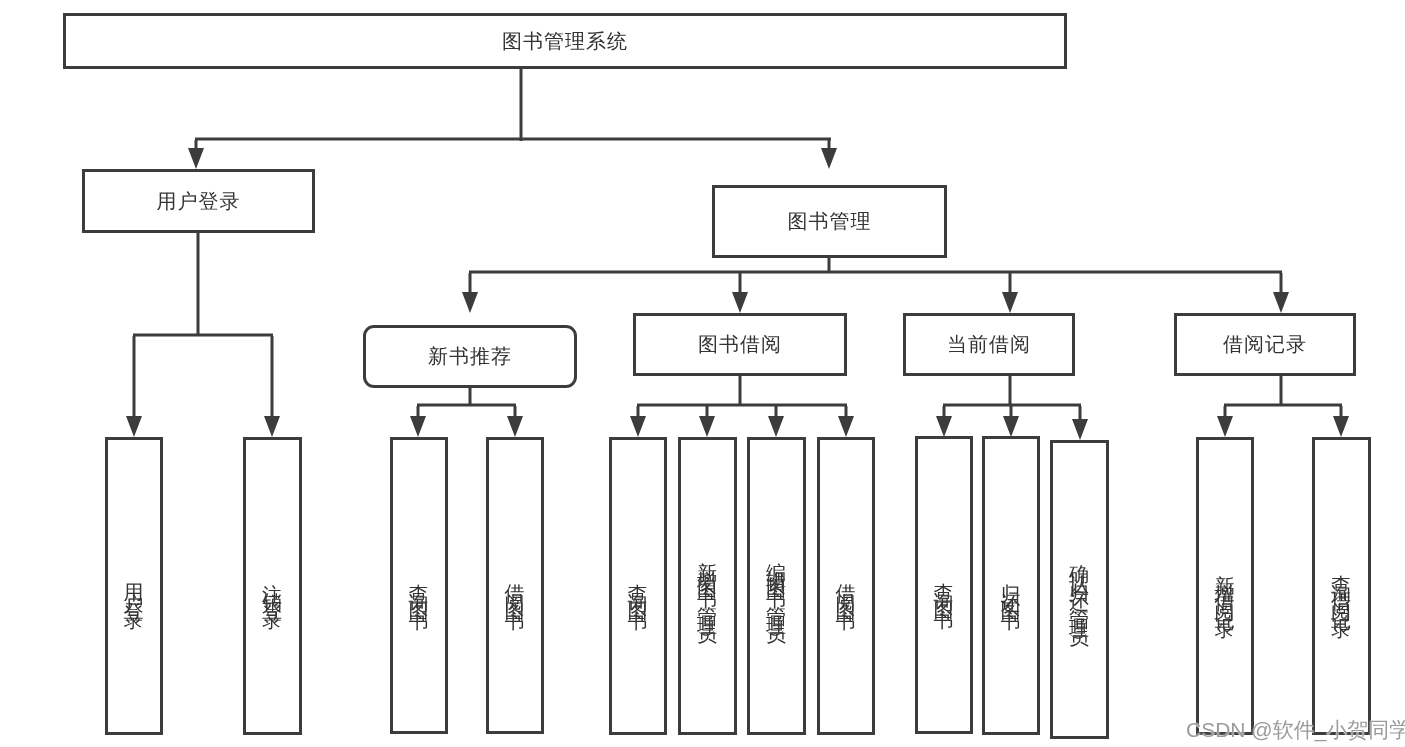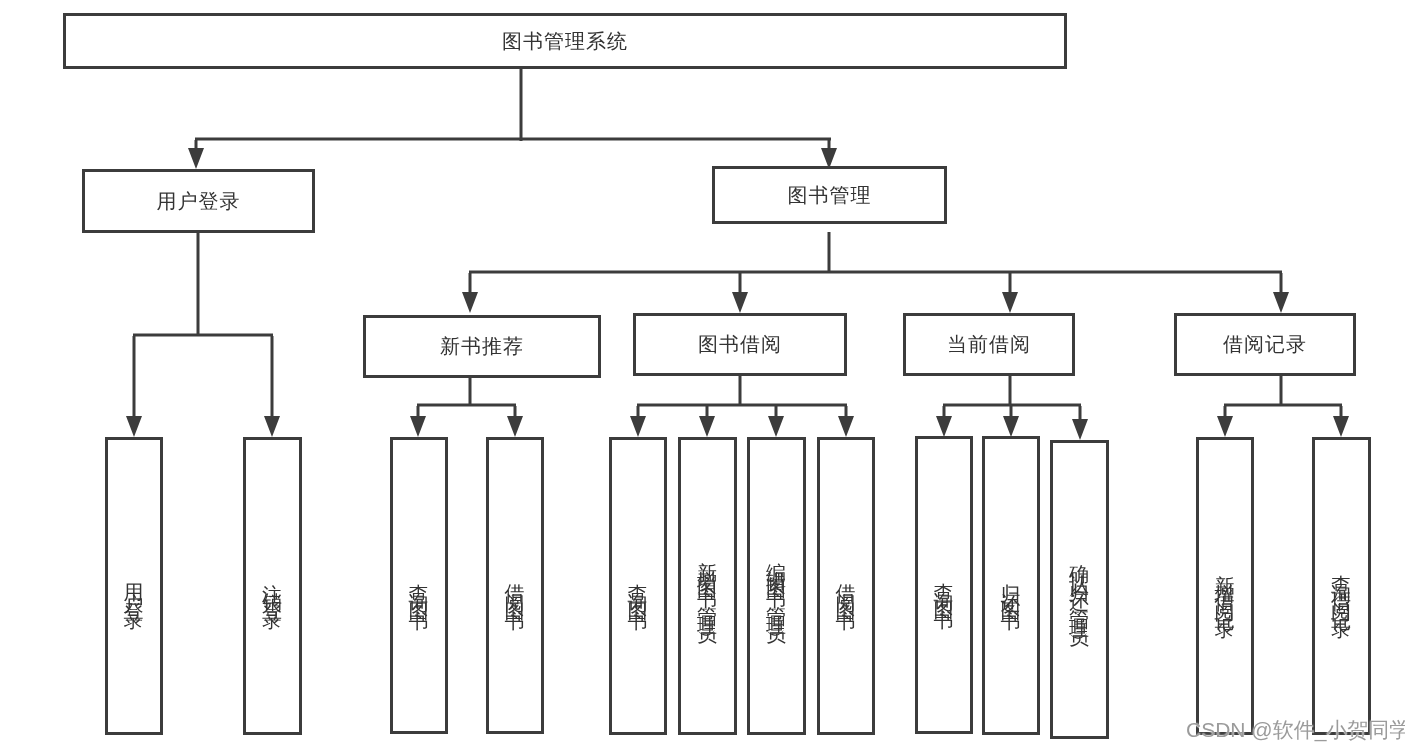--- a/index.html
+++ b/index.html
@@ -125,25 +125,25 @@
     </g>
   </svg>
 
   <div class="node hnode" style="left:19px; top:13px; width:1004px; height:56px;margin-left:44px;">
     <span>图书管理系统</span>
   </div>
 
   <div class="node hnode" style="left:82px; top:169px; width:233px; height:64px;">
     <span>用户登录</span>
   </div>
-  <div class="node hnode" style="left:712px; top:166px; width:235px; height:58px;">
+  <div class="node hnode" style="left:712px; top:185px; width:235px; height:73px;">
     <span>图书管理</span>
   </div>
 
-  <div class="node hnode" style="left:363px; top:315px; width:238px; height:63px;">
+  <div class="node hnode" style="left:363px; top:325px; width:214px; height:63px;border-radius:11px;">
     <span>新书推荐</span>
   </div>
   <div class="node hnode" style="left:633px; top:313px; width:214px; height:63px;">
     <span>图书借阅</span>
   </div>
   <div class="node hnode" style="left:903px; top:313px; width:172px; height:63px;">
     <span>当前借阅</span>
   </div>
   <div class="node hnode" style="left:1174px; top:313px; width:182px; height:63px;">
     <span>借阅记录</span>

